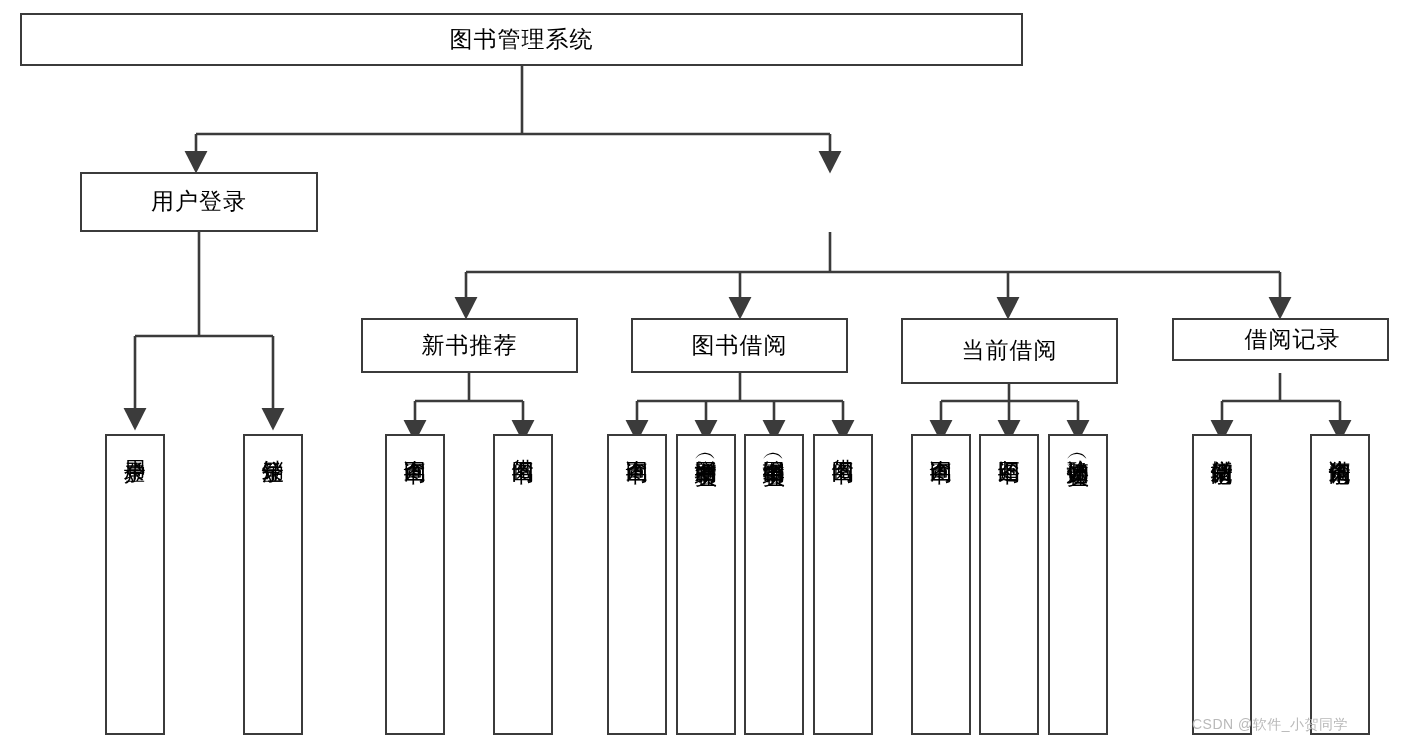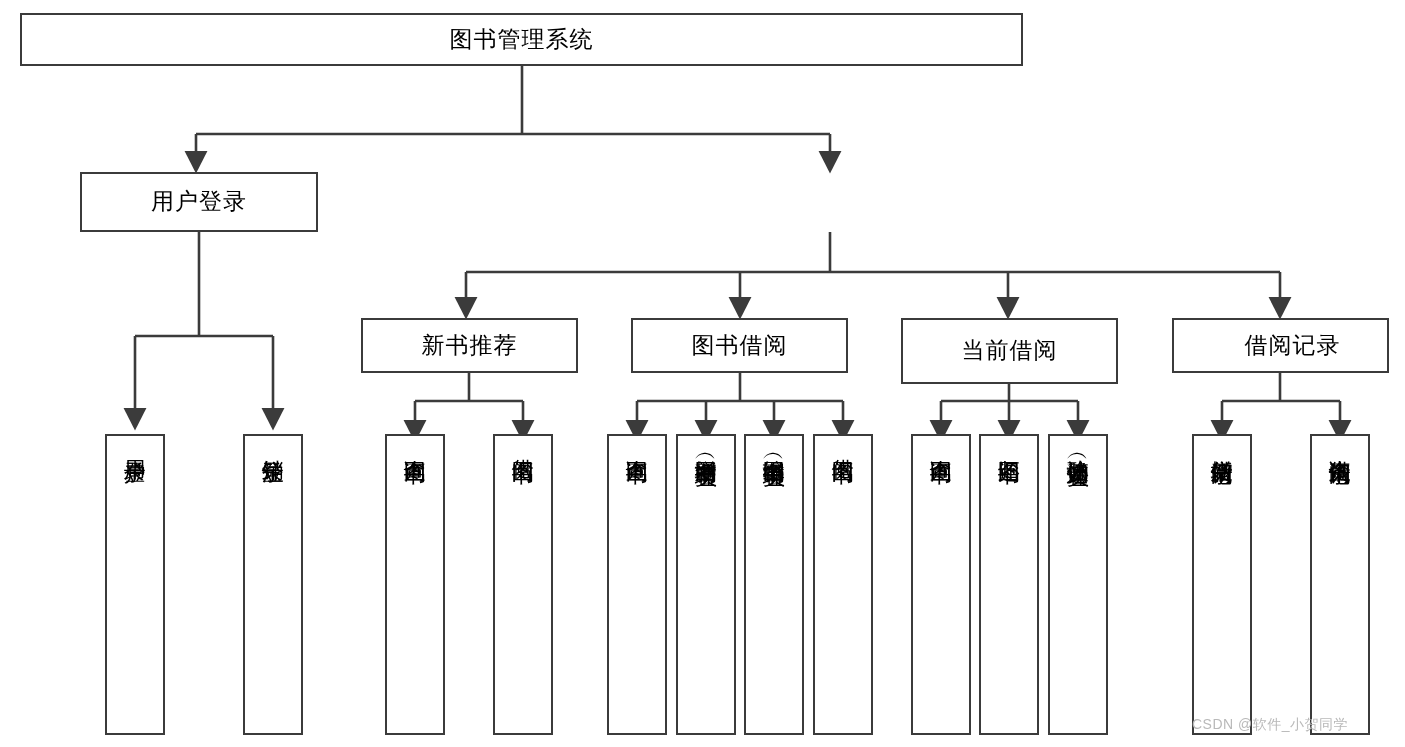--- a/index.html
+++ b/index.html
@@ -132,21 +132,21 @@
 
   <div class="node h-node" style="left:361px; top:318px; width:217px; height:55px;">
     <span>新书推荐</span>
   </div>
   <div class="node h-node" style="left:631px; top:318px; width:217px; height:55px;">
     <span>图书借阅</span>
   </div>
   <div class="node h-node" style="left:901px; top:318px; width:217px; height:66px;">
     <span>当前借阅</span>
   </div>
-  <div class="node h-node" style="left:1172px; top:318px; width:217px; height:55px;padding-left:24px;">
+  <div class="node h-node" style="left:1172px; top:318px; width:217px; height:43px;padding-left:24px;">
     <span>借阅记录</span>
   </div>
 
   <div class="node v-node" style="left:105px; top:434px; width:60px; height:301px;">
     <span class="vlabel">用户登录</span>
   </div>
   <div class="node v-node" style="left:243px; top:434px; width:60px; height:301px;">
     <span class="vlabel">注销登录</span>
   </div>
 

